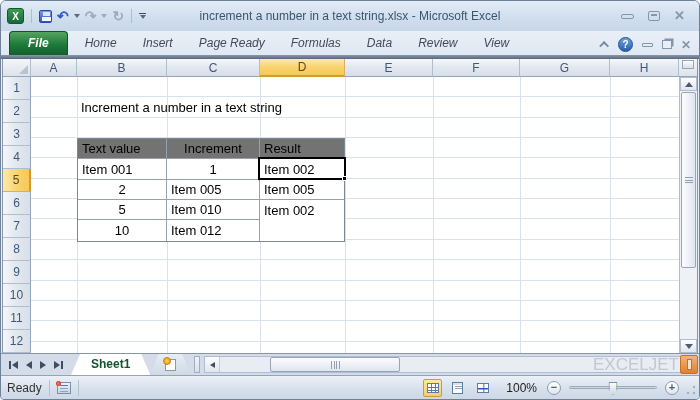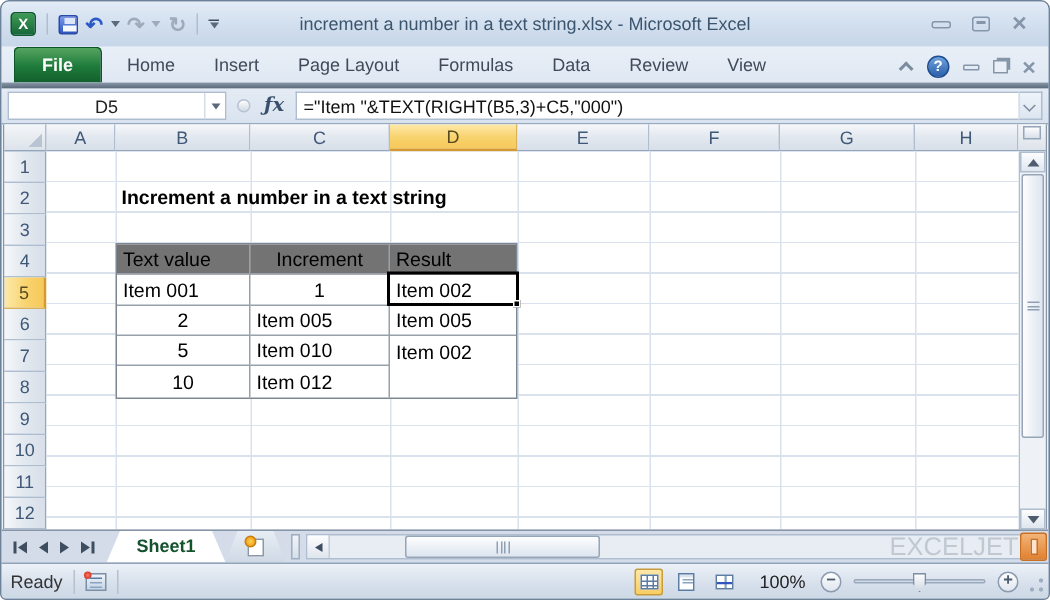--- a/index.html
+++ b/index.html
@@ -33,21 +33,21 @@
   .title-text{position:absolute;left:0;right:0;text-align:center;
     font-size:12px;color:#3b556e;pointer-events:none;}
   .winbtns{margin-left:auto;display:flex;gap:14px;align-items:center;padding-right:8px;}
   .wb-min{width:13px;height:5px;border:1.5px solid #8696aa;border-radius:2px;}
   .wb-max{width:12px;height:10px;border:1.5px solid #8696aa;border-radius:2px;position:relative;}
   .wb-max:before{content:"";position:absolute;left:2px;top:2px;right:2px;height:2px;background:#8696aa;}
   .wb-close{color:#8696aa;font-size:13px;font-weight:bold;line-height:10px;}
   
   .tabrow{height:24px;flex:none;display:flex;align-items:flex-end;
     background:linear-gradient(#e9eff7,#dfe8f3);padding:0 0 0 8px;position:relative;}
-  .rtab{font-size:12px;color:#404b5a;padding:4px 13px 5px;cursor:default;}
+  .rtab{font-size:12px;color:#404b5a;padding:4px 13px 5px;cursor:default;font-style:italic;}
   .rtab.file{background:linear-gradient(#55a45f,#1d7a3a 55%,#135f2d);
     border:1px solid #0d5427;border-bottom:none;border-radius:4px 4px 0 0;
     color:#fff;font-weight:bold;padding:4px 18px 5px;margin-right:4px;}
   .tabrow-right{margin-left:auto;display:flex;align-items:center;gap:9px;padding:0 8px 3px 0;}
   .chev-up{width:7px;height:7px;border-left:2px solid #7c8ca0;border-top:2px solid #7c8ca0;transform:rotate(45deg) translateY(2px);}
   .help{width:15px;height:15px;border-radius:50%;background:linear-gradient(#6ea3e0,#2b5fa8);
     border:1px solid #1e4c8f;color:#fff;font-size:10px;font-weight:bold;
     display:flex;align-items:center;justify-content:center;}
   .sb-min{width:11px;height:4px;border:1.5px solid #8696aa;border-radius:1px;}
   .sb-rest{width:10px;height:9px;border:1.5px solid #8696aa;position:relative;background:#e9eff7;box-shadow:2px -2px 0 -0.5px #8696aa;}
@@ -98,21 +98,21 @@
     background-image:
       linear-gradient(#d9e1ec,#d9e1ec),linear-gradient(#d9e1ec,#d9e1ec),
       linear-gradient(#d9e1ec,#d9e1ec),linear-gradient(#d9e1ec,#d9e1ec),
       linear-gradient(#d9e1ec,#d9e1ec),linear-gradient(#d9e1ec,#d9e1ec),
       linear-gradient(#d9e1ec,#d9e1ec),linear-gradient(#d9e1ec,#d9e1ec),
       repeating-linear-gradient(to bottom,transparent 0 19.35px,#d9e1ec 19.35px 20.35px);
     background-size:1px 100%,1px 100%,1px 100%,1px 100%,1px 100%,1px 100%,1px 100%,1px 100%,100% 100%;
     background-position:46px 0,136px 0,229px 0,314px 0,402px 0,489px 0,579px 0,648px 0,0 0;
     background-repeat:no-repeat,no-repeat,no-repeat,no-repeat,no-repeat,no-repeat,no-repeat,no-repeat,repeat;}
   .sheet-title{position:absolute;left:50px;top:20.35px;height:20.35px;display:flex;align-items:center;
-    font-size:13px;font-weight:bold;color:#000;white-space:nowrap;}
+    font-size:13px;font-weight:normal;color:#000;white-space:nowrap;}
   .xtable{position:absolute;left:46px;top:61.05px;width:268px;
     border:1px solid #7e8893;border-collapse:collapse;display:grid;
     grid-template-columns:89px 93px 84px;background:#fff;}
   .xtable .cell{height:20.35px;border-right:1px solid #98a1ab;border-bottom:1px solid #98a1ab;
     font-size:13px;color:#000;display:flex;align-items:center;padding:0 4px;white-space:nowrap;overflow:hidden;}
   .xtable .cell:nth-child(3n){border-right:none;}
   .xtable .cell.hdr{background:#737373;}
   .xtable .cell.num{justify-content:center;}
   .xtable .cell:nth-last-child(-n+3){border-bottom:none;}
   .selbox{position:absolute;left:227px;top:80.4px;width:88px;height:22.4px;
@@ -221,49 +221,35 @@
       <span class="wb-min"></span>
       <span class="wb-max"></span>
       <span class="wb-close">✕</span>
     </div>
   </div>
 
   <div class="tabrow">
     <span class="rtab file">File</span>
     <span class="rtab">Home</span>
     <span class="rtab">Insert</span>
-    <span class="rtab">Page Layout</span>
+    <span class="rtab">Page Ready</span>
     <span class="rtab">Formulas</span>
     <span class="rtab">Data</span>
     <span class="rtab">Review</span>
     <span class="rtab">View</span>
     <div class="tabrow-right">
       <span class="chev-up"></span>
       <span class="help">?</span>
       <span class="sb-min"></span>
       <span class="sb-rest"></span>
       <span class="sb-close">✕</span>
     </div>
   </div>
   <div class="darkband"></div>
 
-  <div class="fbar">
-    <div class="namebox">
-      <span class="nb-text">D5</span>
-      <span class="nb-drop">
-          <span class="nb-tri"></span>
-        </span>
-    </div>
-    <span class="splitter-dot"></span>
-    <span class="fx">ƒx</span>
-    <div class="finput">="Item "&amp;TEXT(RIGHT(B5,3)+C5,"000")</div>
-    <div class="fexpand">
-        <span class="chev-dn"></span>
-      </div>
-  </div>
 
   <div class="gridwrap">
     <div class="colhdr">
       <div class="corner">
           <span class="tri"></span>
         </div>
       <div class="ch" style="width:46px">A</div>
       <div class="ch" style="width:90px">B</div>
       <div class="ch" style="width:93px">C</div>
       <div class="ch sel" style="width:85px">D</div>

